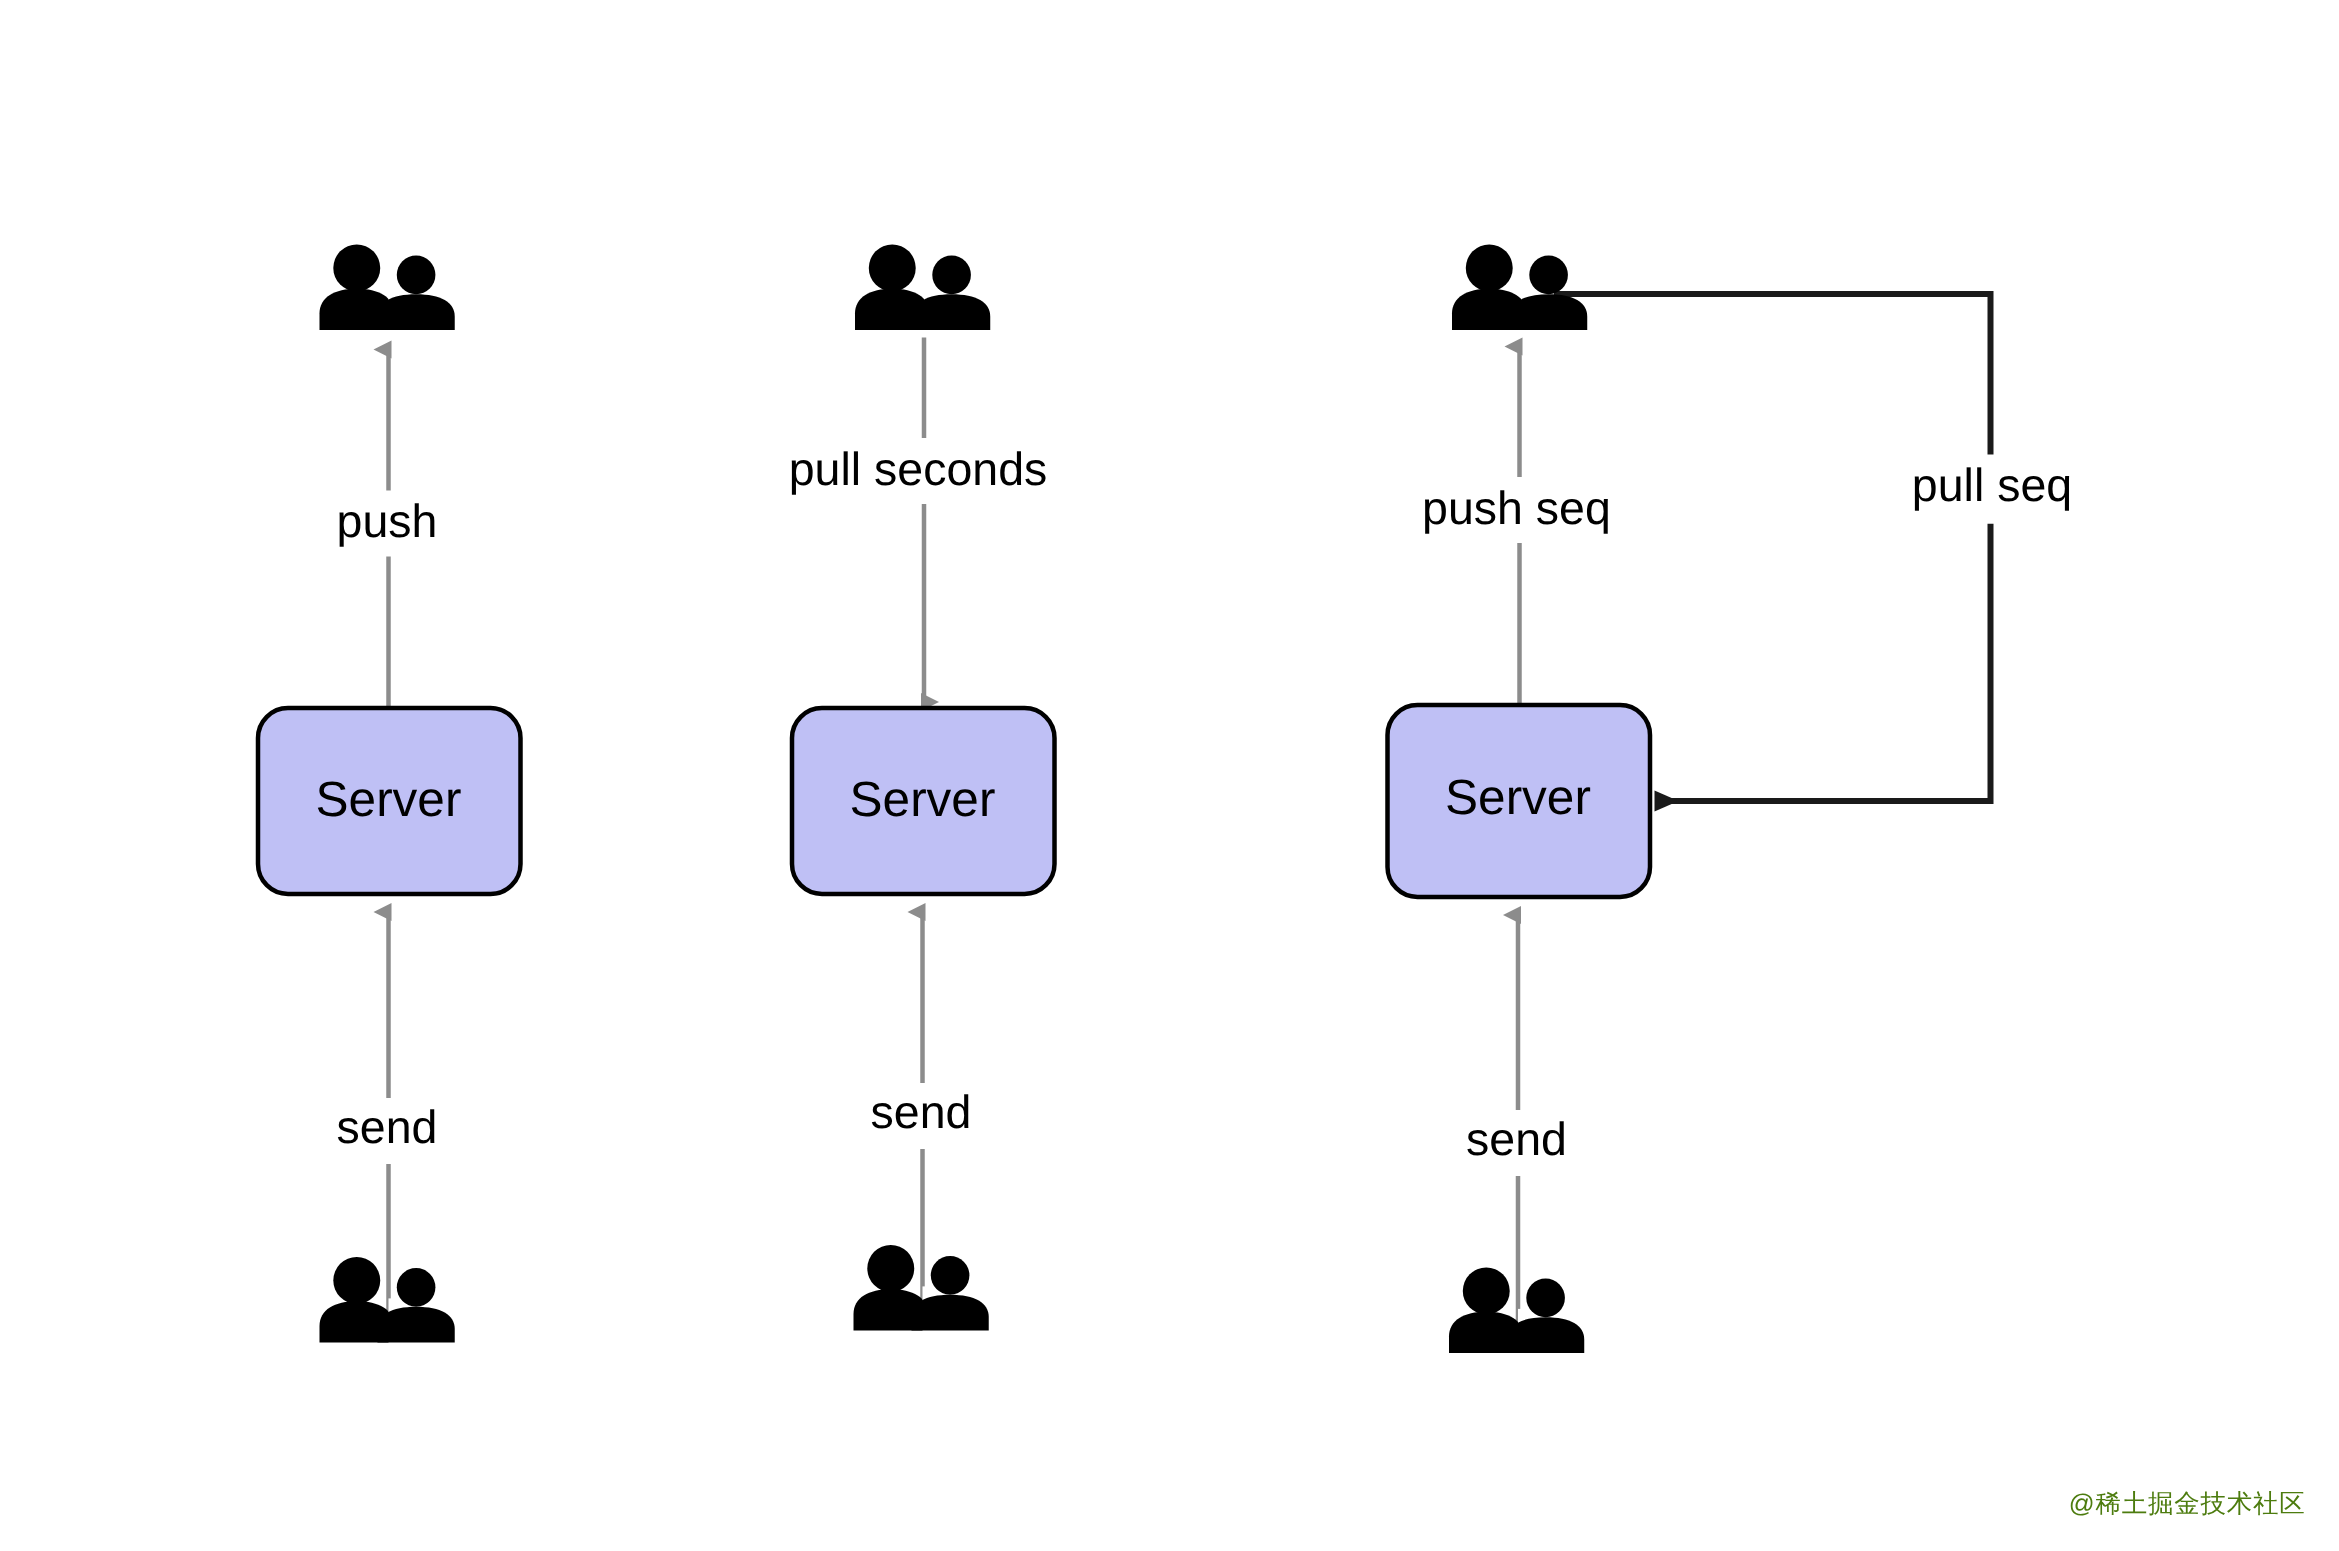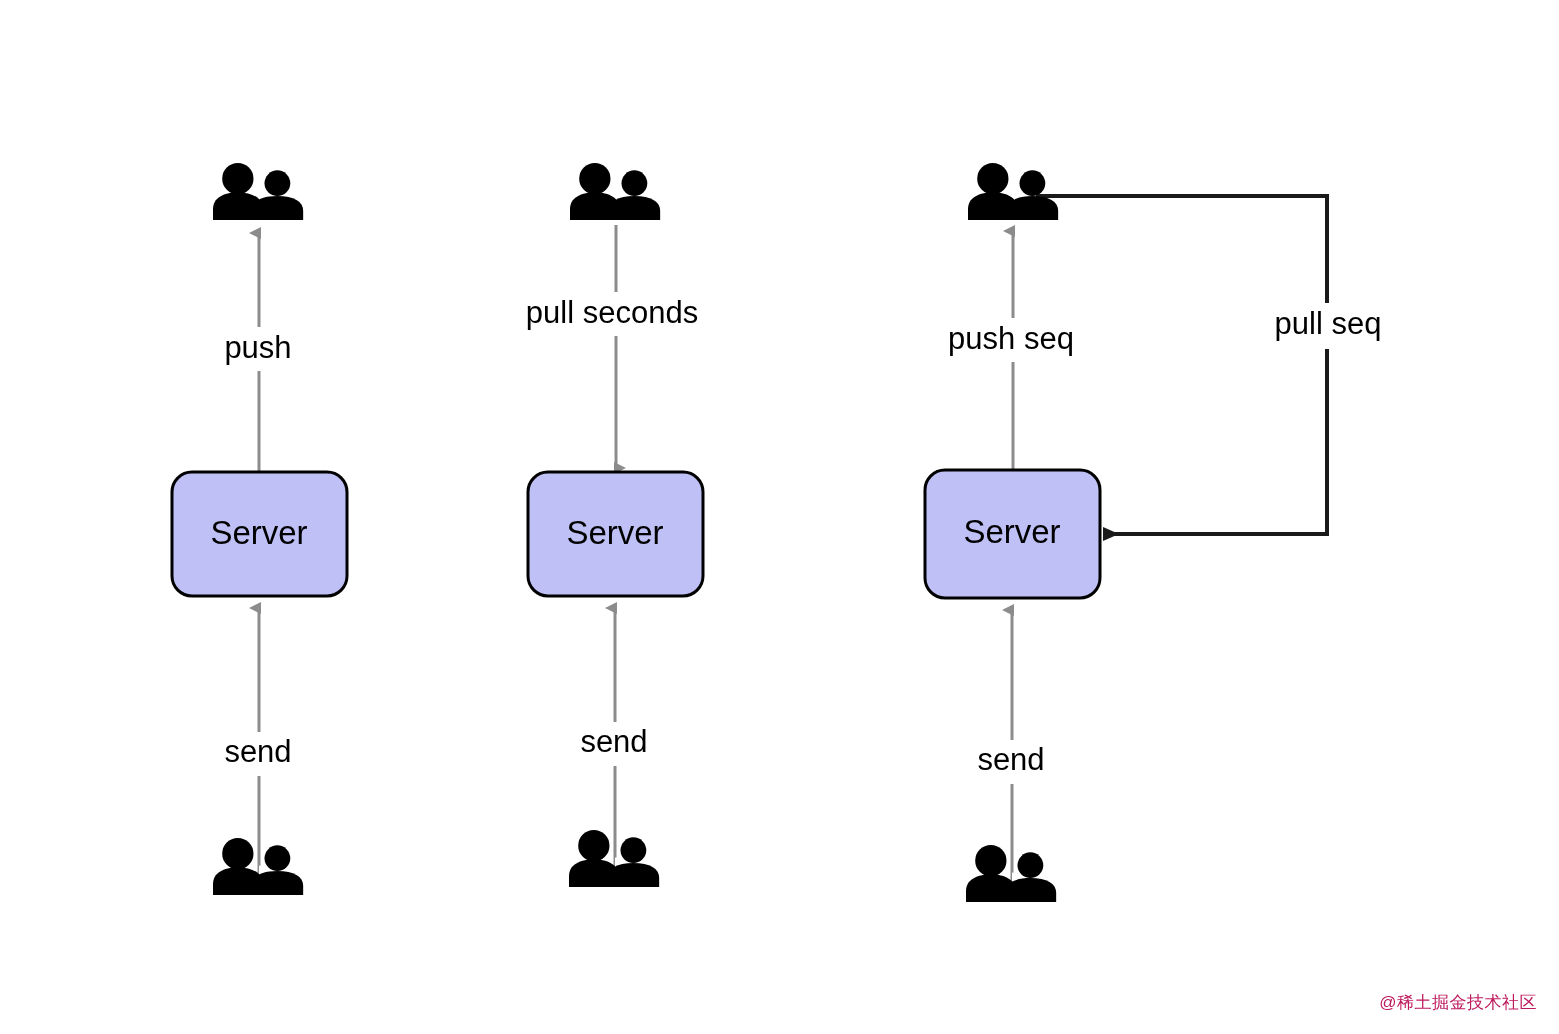--- a/index.html
+++ b/index.html
@@ -37,21 +37,21 @@
     fill: #000000;
     text-anchor: middle;
     dominant-baseline: middle;
   }
   .watermark-text {
     position: absolute;
     right: 22px;
     bottom: 20px;
     font-family: "Liberation Sans", sans-serif;
     font-size: 17px;
-    color: #be185d;
+    color: #4d7c0f;
     letter-spacing: 0.5px;
     user-select: none;
   }
 </style>
 </head>
 <body>
 
 <div id="canvas">
 
   <svg id="diagram-svg" viewBox="0 0 1559 1034" xmlns="http://www.w3.org/2000/svg">

